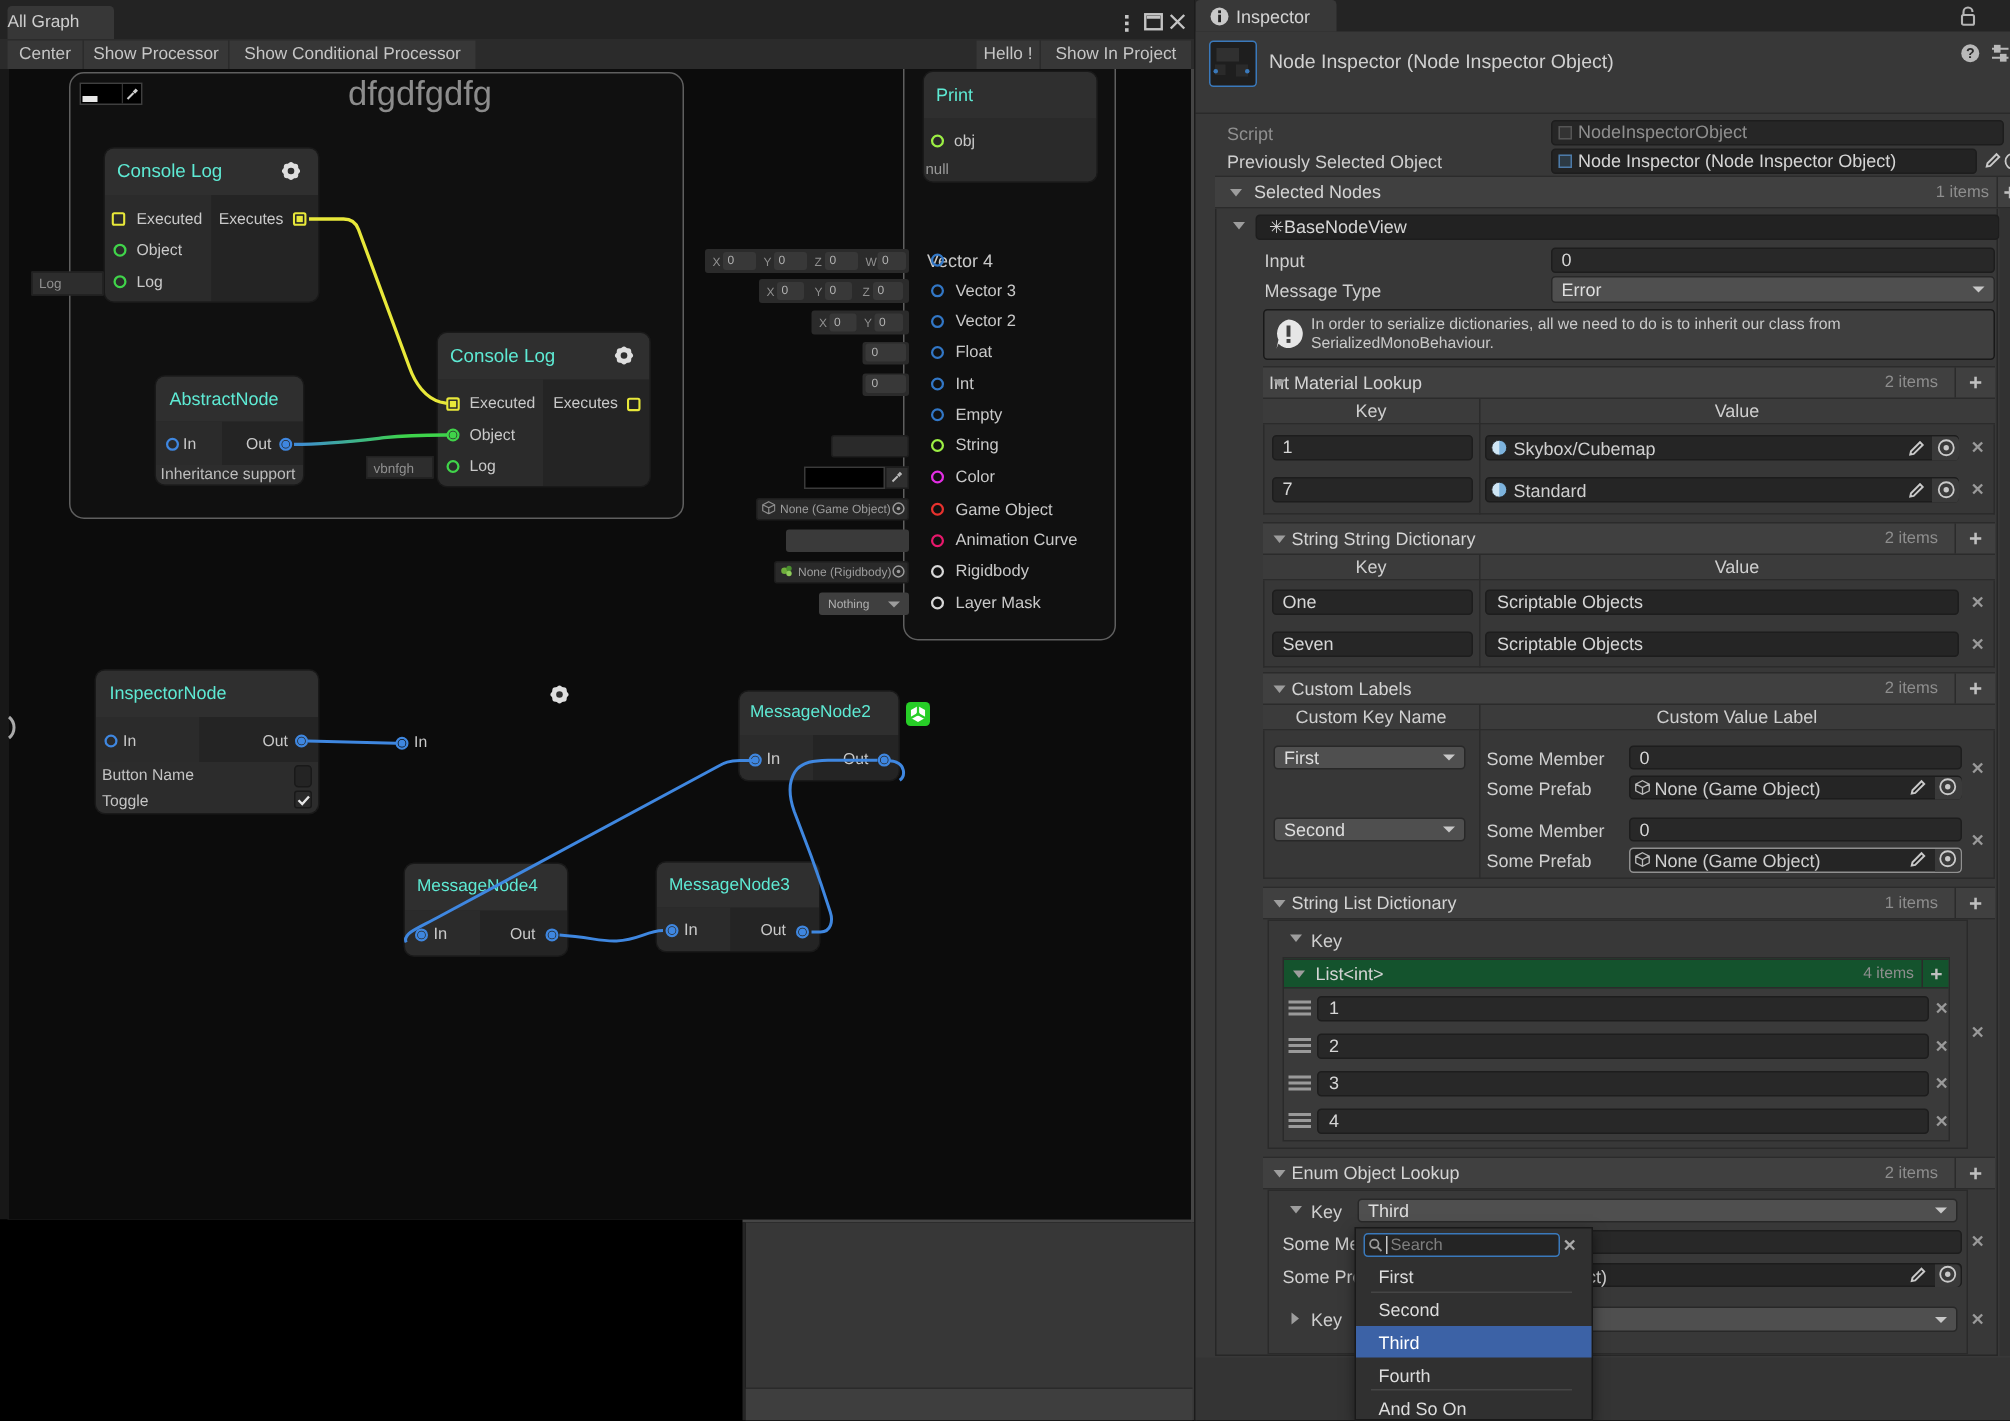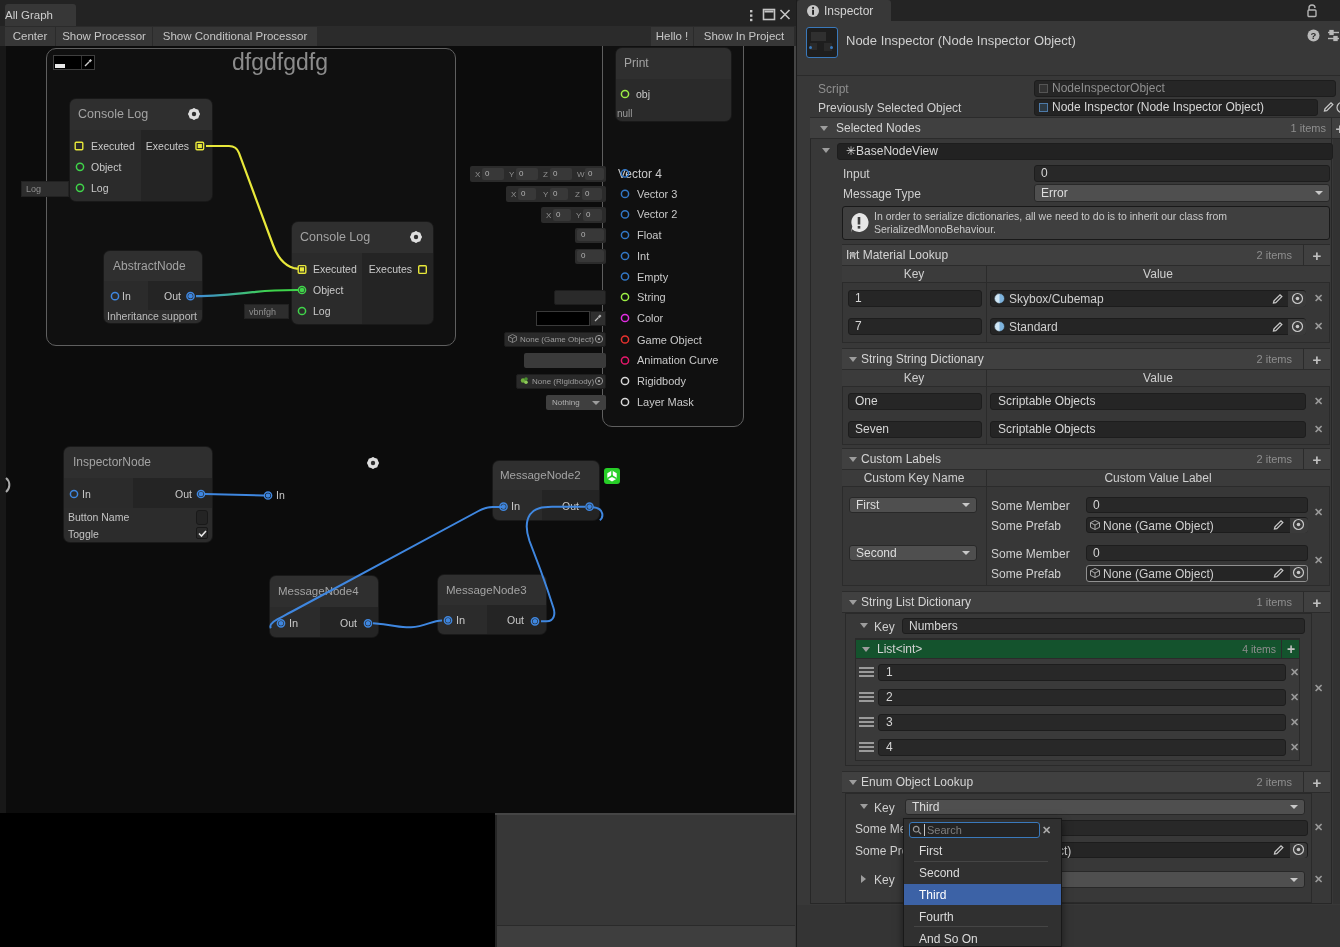--- a/index.html
+++ b/index.html
@@ -3,21 +3,21 @@
 <meta charset="utf-8">
 <style>
 *{margin:0;padding:0;box-sizing:border-box}
 html,body{width:1340px;height:947px;background:#000;font-family:"Liberation Sans",sans-serif;overflow:hidden}
 .a{position:absolute}
 #stage{position:relative;width:1340px;height:947px;overflow:hidden}
 
 #gwin{left:0;top:0;width:796px;height:813px;background:#0c0c0c}
 .tbtn{position:absolute;top:27px;height:19px;background:#373737;color:#c6c6c6;font-size:11.5px;line-height:19px;text-align:center}
 .node{position:absolute;background:#232323;border-radius:6px;overflow:hidden;box-shadow:0 0 0 1px #191919}
-.ntitle{position:absolute;left:0;top:0;right:0;background:#2f2f2f;color:#a3a3a3;font-size:12.5px}
+.ntitle{position:absolute;left:0;top:0;right:0;background:#2f2f2f;color:#5eead4;font-size:12.5px}
 .plbl{position:absolute;color:#c9c9c9;font-size:10.5px;white-space:nowrap}
 .minirow{position:absolute;background:#2b2b2b;border-radius:2px}
 .minifield{position:absolute;background:#383838;border-radius:2px;color:#b4b4b4;font-size:8px}
 .minilbl{position:absolute;color:#909090;font-size:8px}
 
 .lbl{position:absolute;color:#cfcfcf;font-size:12px;white-space:nowrap}
 .dim{color:#8f8f8f}
 .field{position:absolute;background:#282828;border:1px solid #1d1d1d;border-radius:3px;color:#d6d6d6;font-size:12px;white-space:nowrap;overflow:hidden}
 .drop{position:absolute;background:#4f4f4f;border:1px solid #282828;border-radius:3px;color:#dedede;font-size:12px;white-space:nowrap;overflow:hidden}
 .bar{position:absolute;background:#404040;border-top:1px solid #2b2b2b;border-bottom:1px solid #2b2b2b;color:#d4d4d4;font-size:12px}
@@ -526,21 +526,20 @@
   <div class="xbtn" style="left:1312px;top:554px;width:13px">✕</div>
 
   <div class="bar" style="left:842px;top:591px;width:488px;height:22px;line-height:20px"><span style="margin-left:19px">String List Dictionary</span></div>
   <div class="tri-d" style="left:849px;top:600px"></div>
   <div class="items" style="left:1196px;top:596px;width:96px">1 items</div>
   <div class="vsep" style="left:1303px;top:592px;height:20px"></div>
   <div class="plus" style="left:1309px;top:594px;width:16px">+</div>
   <div class="a" style="left:845px;top:613px;width:467px;height:153px;background:#383838;border:1px solid #2a2a2a"></div>
   <div class="tri-d" style="left:860px;top:623px"></div>
   <div class="lbl" style="left:874px;top:620px;font-size:12px">Key</div>
-  <div class="field" style="left:902px;top:618px;width:403px;height:16px;line-height:14px;padding-left:6px">Numbers</div>
   <div class="a" style="left:855px;top:638px;width:445px;height:123px;background:#3a3a3a;border:1px solid #2a2a2a"></div>
   <div class="bar" style="left:856px;top:639px;width:443px;height:20px;line-height:19px;background:#14532d"><span style="margin-left:21px">List&lt;int&gt;</span></div>
   <div class="tri-d" style="left:862px;top:647px"></div>
   <div class="items" style="left:1180px;top:643px;width:96px;font-size:10.5px">4 items</div>
   <div class="vsep" style="left:1281px;top:640px;height:18px"></div>
   <div class="plus" style="left:1283px;top:641px;width:16px;font-size:14px">+</div>
   <div class="a" style="left:859px;top:667px;width:15px;height:10px;border-top:2px solid #9a9a9a;border-bottom:2px solid #9a9a9a">
       <div style="height:4px;border-bottom:2px solid #9a9a9a"></div>
     </div>
   <div class="field" style="left:878px;top:664px;width:408px;height:17px;line-height:15px;padding-left:7px">1</div>

